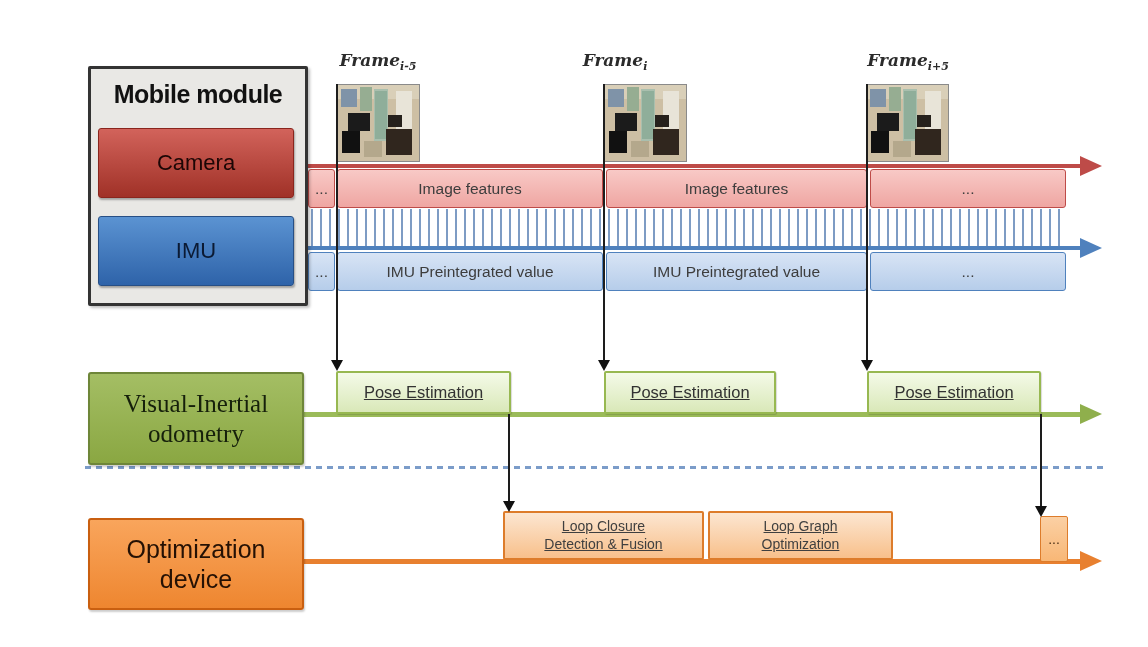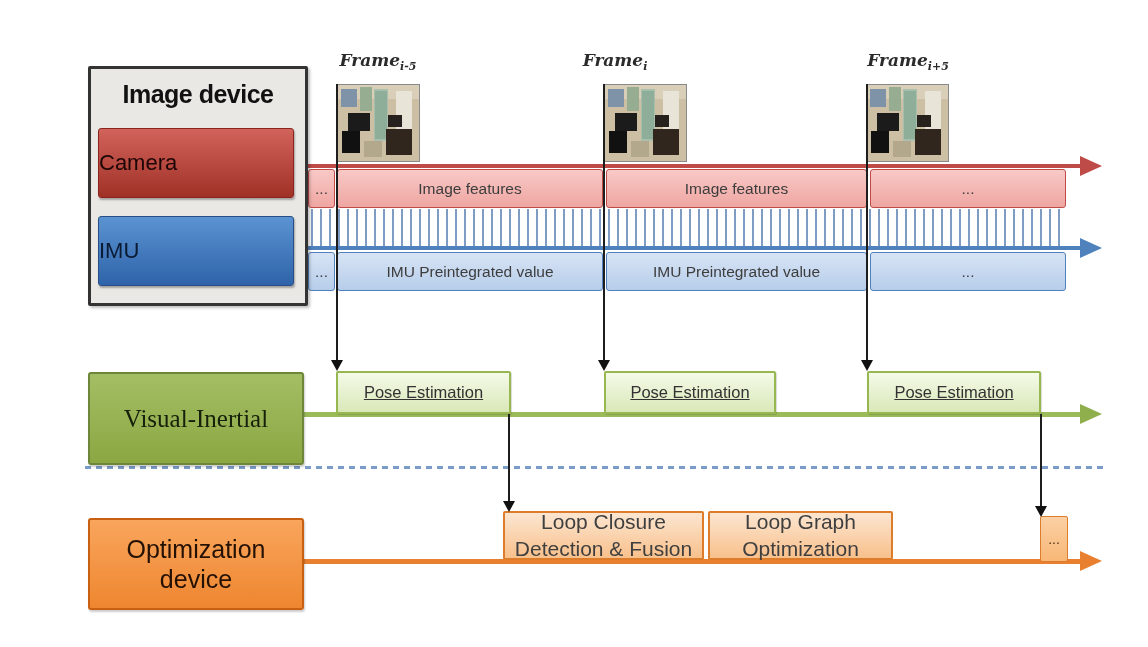--- a/index.html
+++ b/index.html
@@ -15,21 +15,21 @@
     background:#e9e8e5;border:3px solid #333;border-radius:2px;
     box-shadow:2px 2px 3px rgba(0,0,0,.25);
     z-index:5;
   }
   .mobile-title{
     margin-top:11px;text-align:center;font-size:25px;font-weight:bold;color:#111;
     letter-spacing:-0.5px;
   }
   .device-chip{
     position:absolute;left:7px;width:194px;height:68px;border-radius:3px;
-    display:flex;align-items:center;
+    display:flex;align-items:center;justify-content:center;
     font-size:22px;box-shadow:1px 2px 2px rgba(0,0,0,.3);
   }
   .camera-chip{top:59px;background:linear-gradient(#d2635b,#a03127);color:#1c0605;border:1px solid #8a251d;}
   .imu-chip{top:147px;background:linear-gradient(#5b93d2,#2e63a9);color:#0b1a33;border:1px solid #274f85;}
 
   
   .hline{height:4px;z-index:1;}
   .red-line{background:#be4b48;}
   .blue-line{background:#4f81bd;}
   .green-line{background:#9bbb59;height:5px;}
@@ -91,36 +91,36 @@
   .opt-box{
     left:88px;top:518px;width:212px;height:88px;
     background:linear-gradient(#f9a55c,#ee8630);border:2.5px solid #c95f10;border-radius:3px;
     display:flex;flex-direction:column;align-items:center;justify-content:center;
     font-size:25px;color:#251104;line-height:1.2;z-index:5;box-shadow:1px 2px 2px rgba(0,0,0,.2);
   }
   .opt-task{
     top:511px;height:49px;border-radius:2px;z-index:3;box-sizing:border-box;
     background:linear-gradient(#fce6d1,#f8c08b);border:2px solid #dd7c2b;
     display:flex;flex-direction:column;align-items:center;justify-content:center;
-    font-size:21px;color:#3f3f3f;line-height:1.25;
+    font-size:14px;color:#3f3f3f;line-height:1.25;text-decoration:underline;
   }
   .ellipsis-box{
     left:1040px;top:516px;width:28px;height:46px;z-index:3;box-sizing:border-box;
     background:linear-gradient(#fbd0a4,#f8b776);border:1.6px solid #dd7c2b;border-radius:2px;
     display:flex;align-items:center;justify-content:center;font-size:14px;color:#4a3categorically;
     color:#4a2f14;
   }
 </style>
 </head>
 <body>
 
 <div id="stage">
 
   <div class="abs mobile-box">
-    <div class="mobile-title">Image device</div>
+    <div class="mobile-title">Mobile module</div>
     <div class="device-chip camera-chip">
       <span>Camera</span>
     </div>
     <div class="device-chip imu-chip">
       <span>IMU</span>
     </div>
   </div>
 
   <div class="abs hline red-line" style="left:292px;top:164px;width:790px;"></div>
   <div class="abs arrow-right red" style="left:1080px;top:156px;"></div>
@@ -196,20 +196,21 @@
 
   <div class="abs vline" style="left:336px;top:84px;height:276px;"></div>
   <div class="abs arrow-down" style="left:331px;top:360px;"></div>
   <div class="abs vline" style="left:603px;top:84px;height:276px;"></div>
   <div class="abs arrow-down" style="left:598px;top:360px;"></div>
   <div class="abs vline" style="left:866px;top:84px;height:276px;"></div>
   <div class="abs arrow-down" style="left:861px;top:360px;"></div>
 
   <div class="abs vio-box">
     <div>Visual-Inertial</div>
+    <div>odometry</div>
   </div>
   <div class="abs hline green-line" style="left:300px;top:412px;width:782px;"></div>
   <div class="abs arrow-right green" style="left:1080px;top:404px;"></div>
 
   <div class="abs pose-box" style="left:336px;width:175px;">Pose Estimation</div>
   <div class="abs pose-box" style="left:604px;width:172px;">Pose Estimation</div>
   <div class="abs pose-box" style="left:867px;width:174px;">Pose Estimation</div>
 
   <div class="abs dashed-divider"></div>
 

